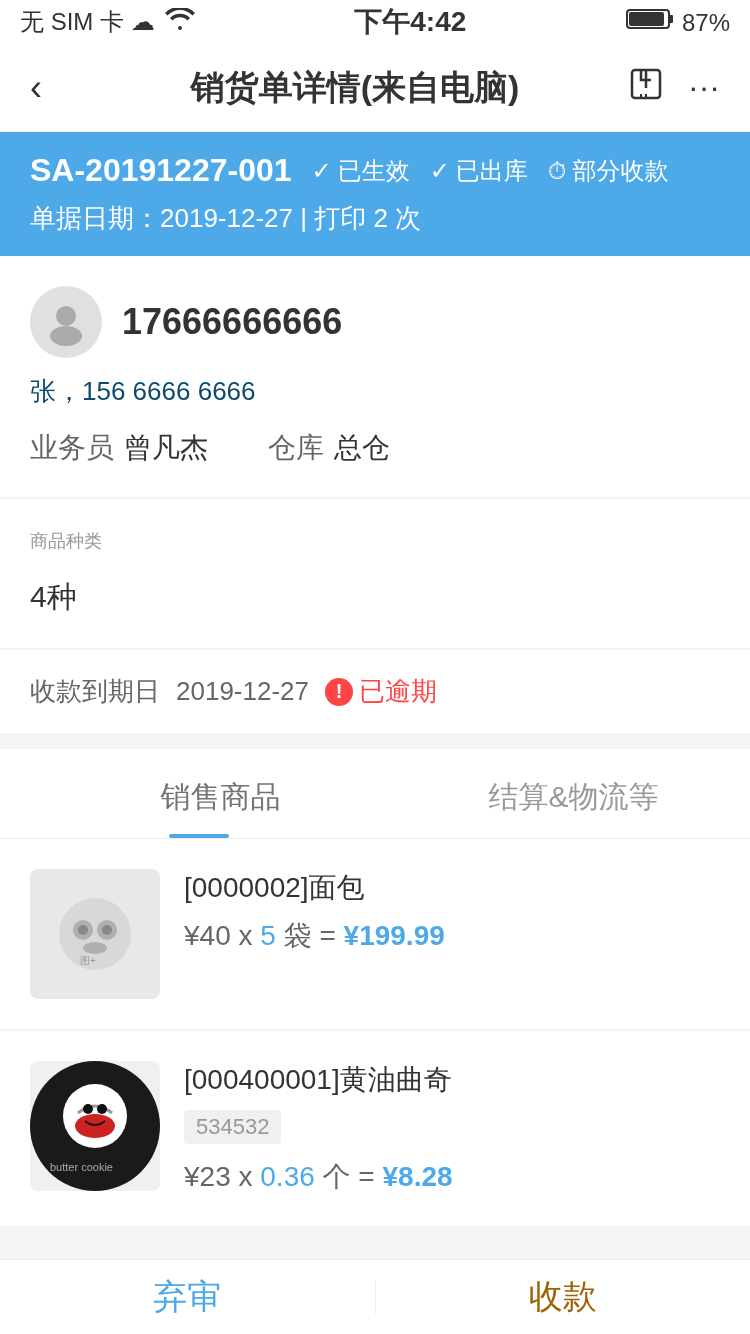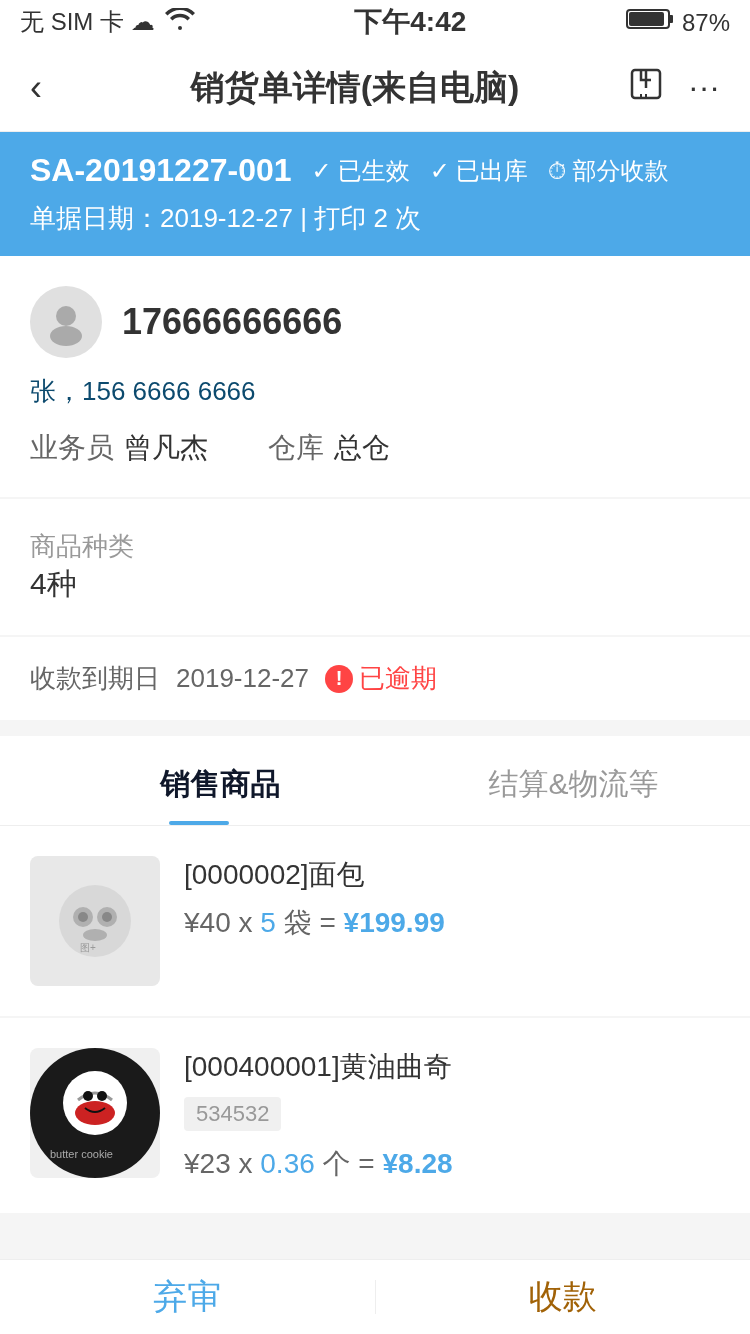--- a/index.html
+++ b/index.html
@@ -146,21 +146,21 @@
       background: #fff;
       padding: 30px;
       margin-bottom: 2px;
     }
     .stats-grid {
       display: flex;
       justify-content: space-between;
       align-items: flex-start;
     }
     .stats-left { }
-    .stats-label { font-size: 26px; color: #999; margin-bottom: 0; }
+    .stats-label { font-size: 18px; color: #999; margin-bottom: 24px; }
     .stats-value { font-size: 30px; color: #333; font-weight: 500; }
     .stats-right { }
     .stat-row {
       display: flex;
       justify-content: space-between;
       align-items: center;
       margin-bottom: 10px;
       gap: 40px;
     }
     .stat-label { font-size: 26px; color: #999; }
@@ -209,22 +209,22 @@
     .tab {
       flex: 1;
       text-align: center;
       padding: 28px 0 20px;
       font-size: 30px;
       color: #999;
       cursor: pointer;
       position: relative;
     }
     .tab.active {
-      color: #0f172a;
-      font-weight: 700;
+      color: #737373;
+      font-weight: 400;
       padding-left: 44px;
     }
     .tab.active::after {
       content: '';
       position: absolute;
       bottom: 0;
       left: 50%;
       transform: translateX(-50%);
       width: 60px;
       height: 4px;

